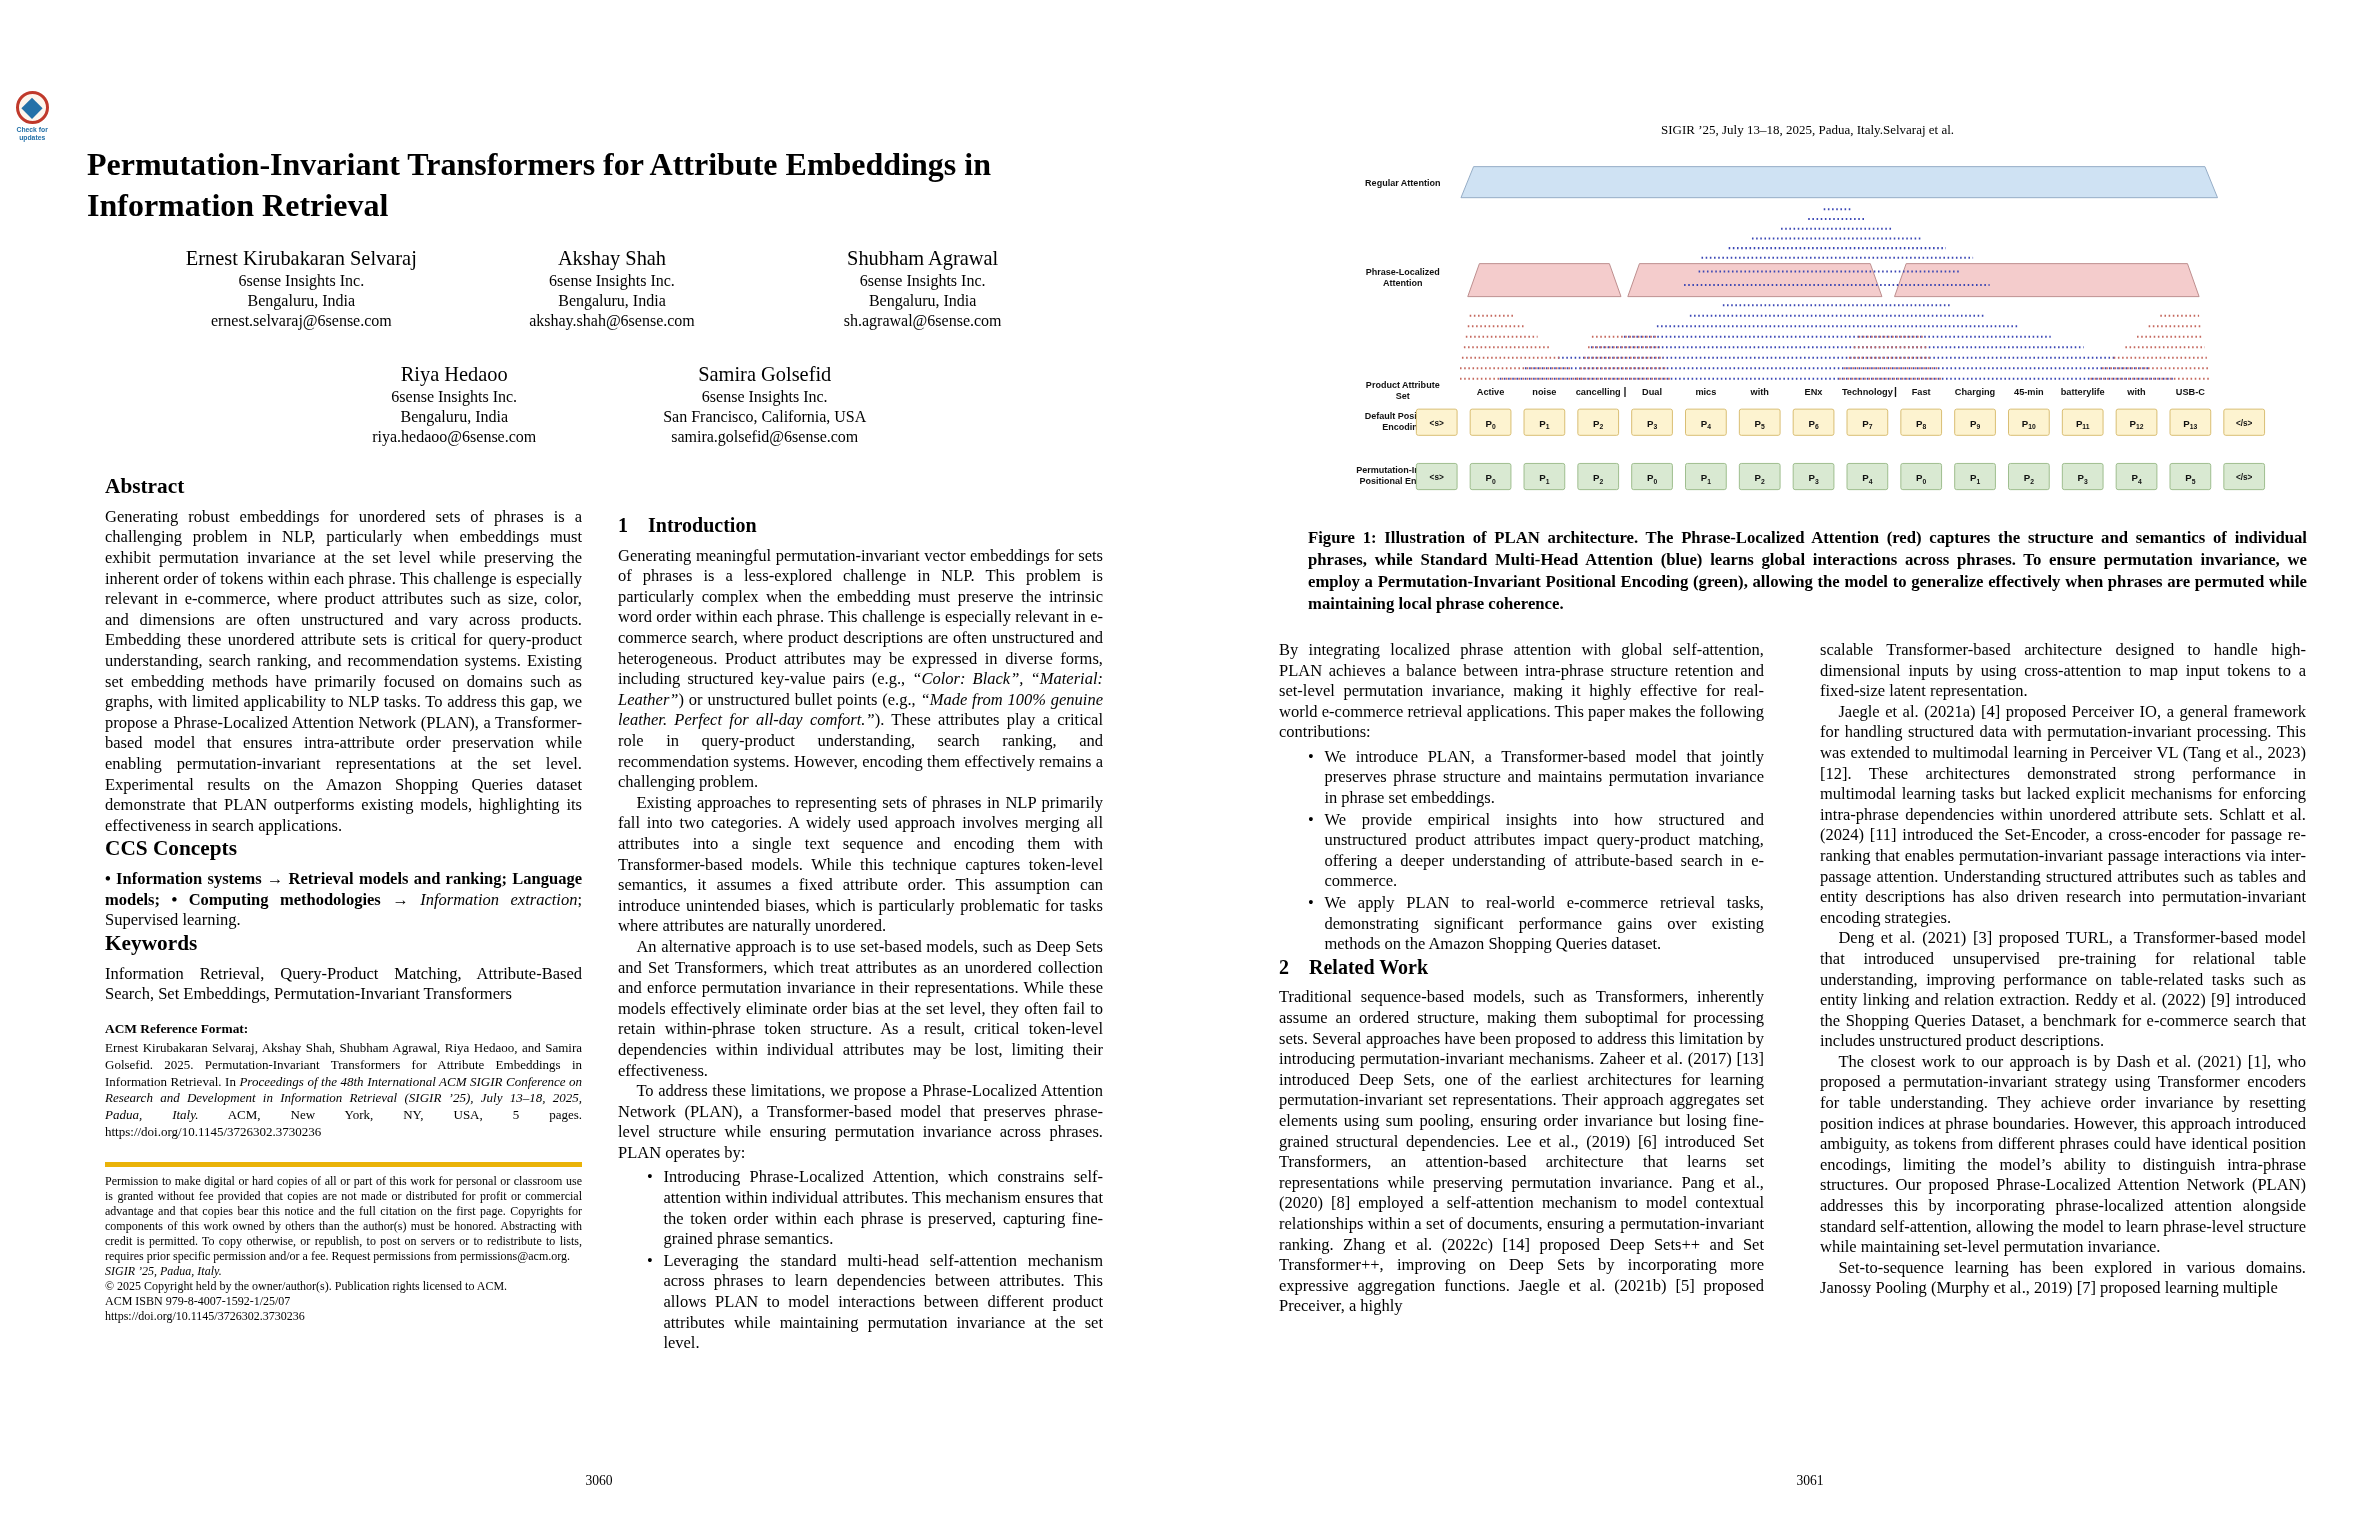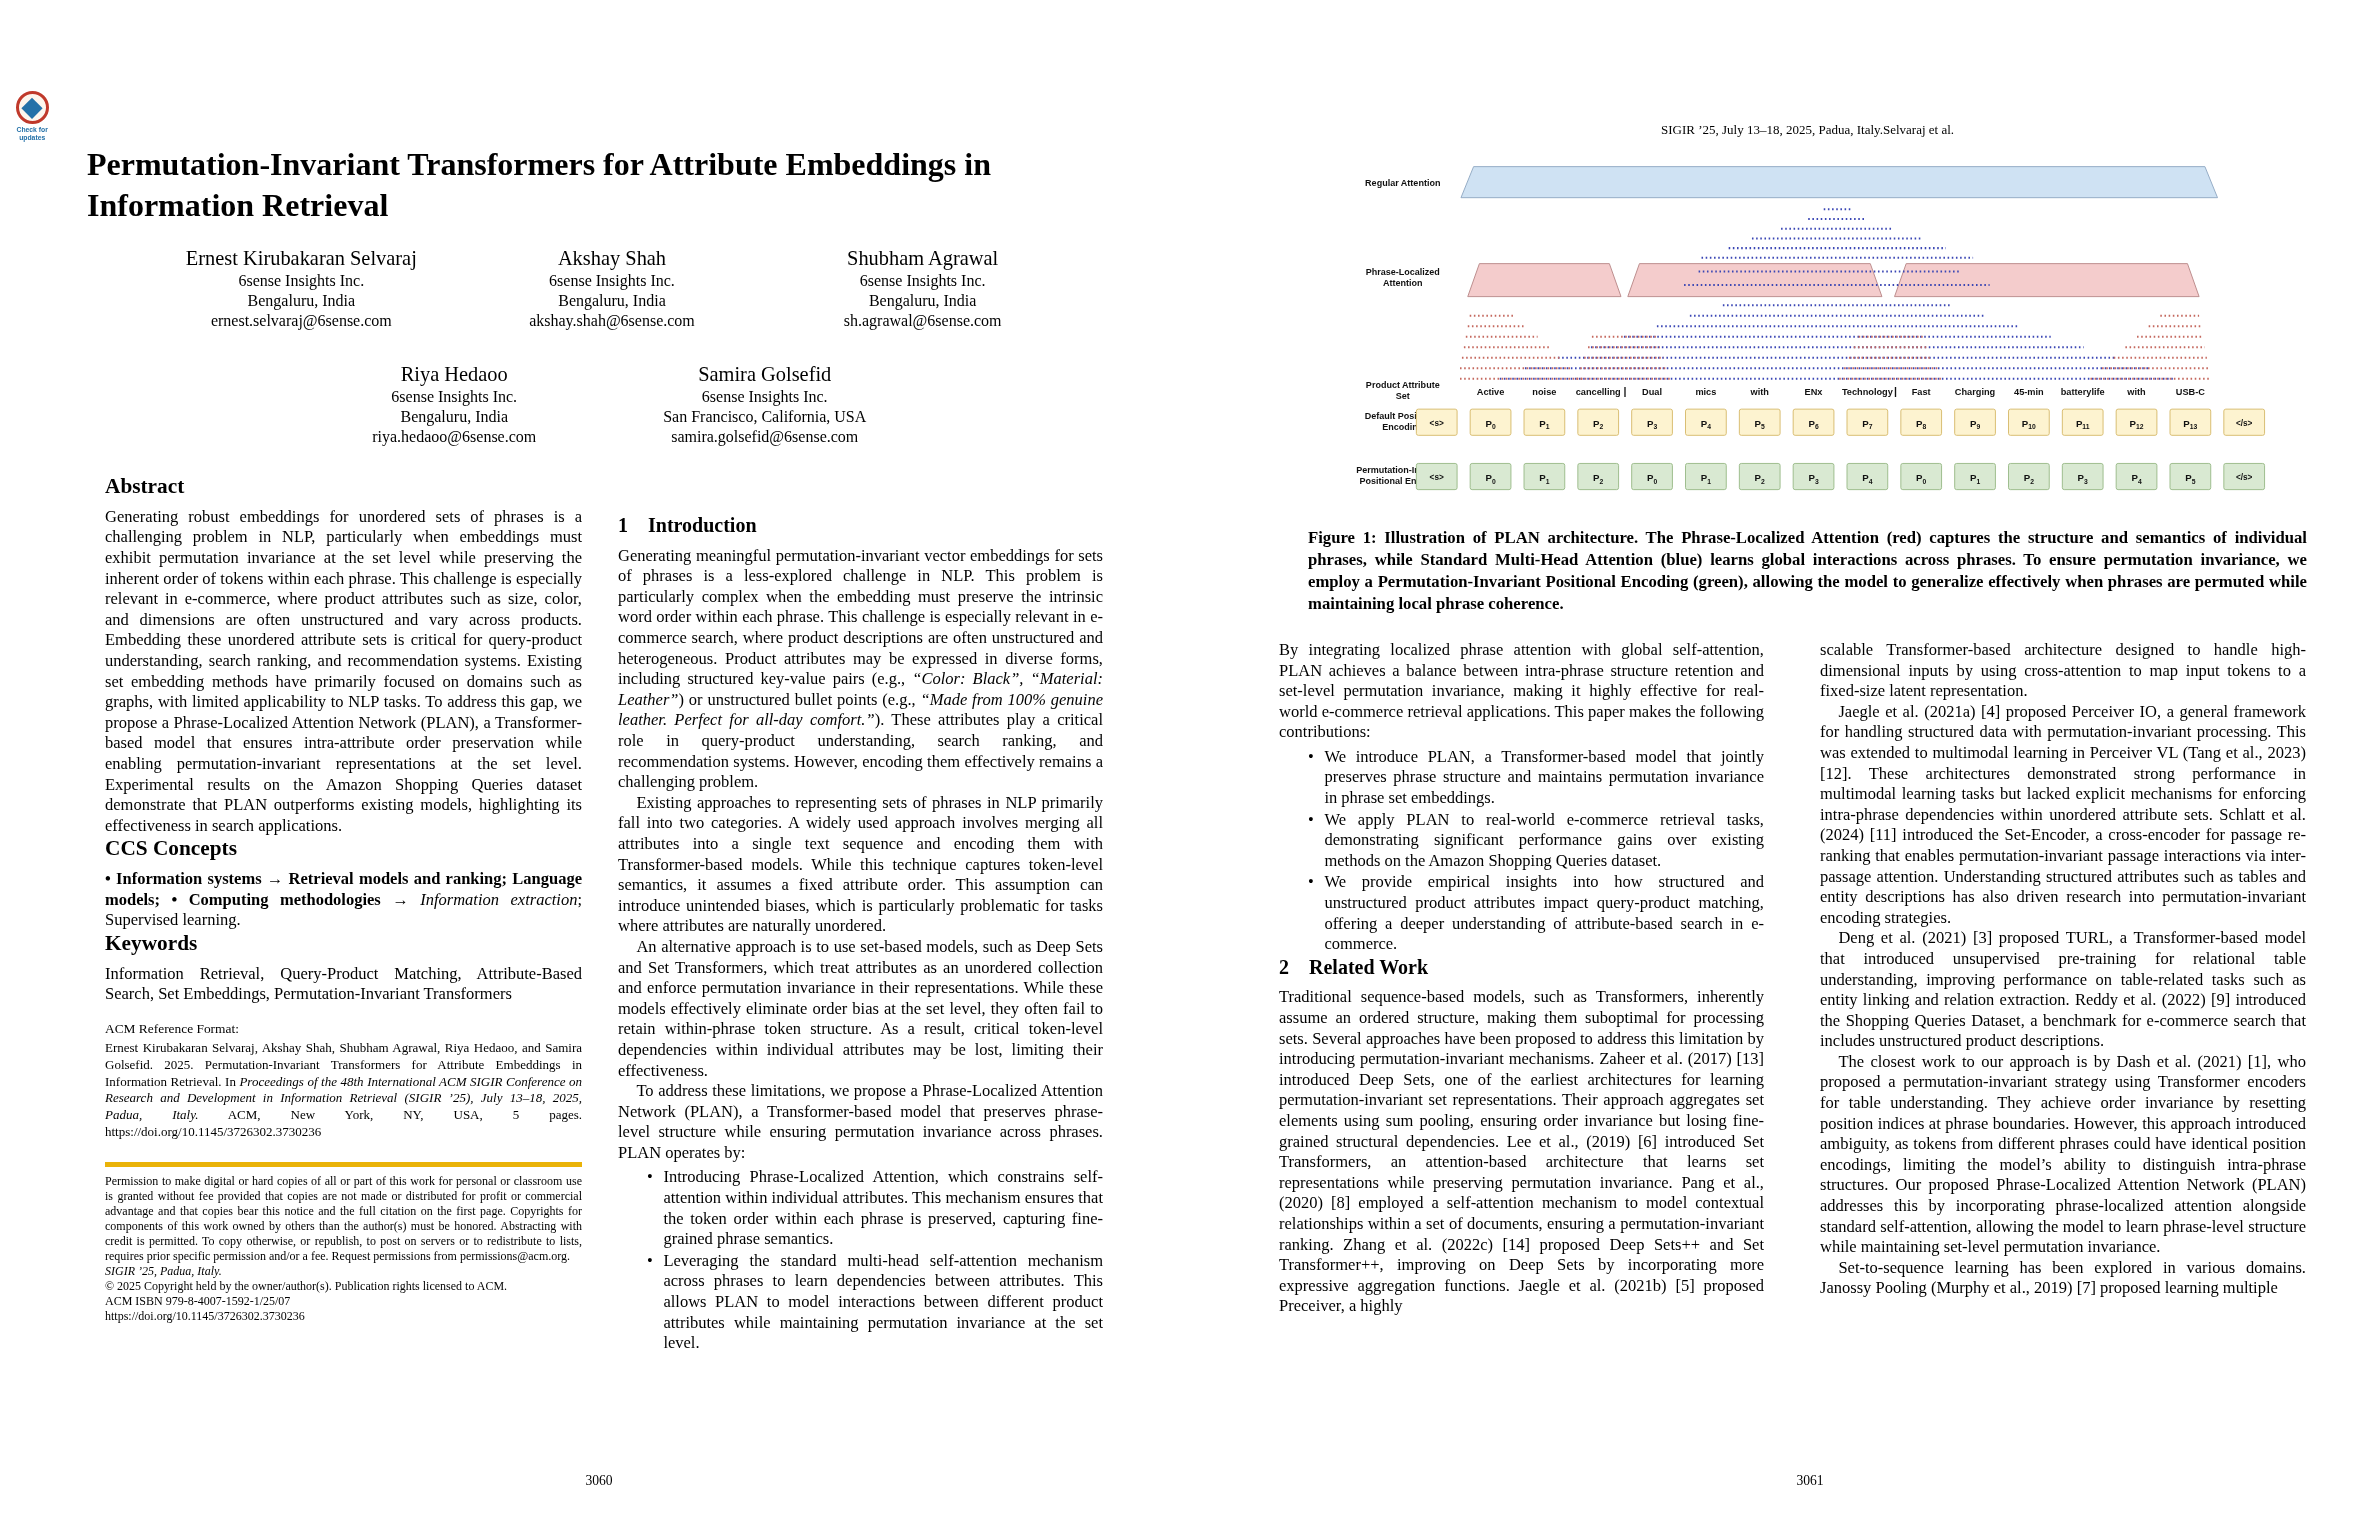--- a/index.html
+++ b/index.html
@@ -35,21 +35,21 @@
   .rcol1{left:1279px;top:640px;width:485px}
   .rcol2{left:1820px;top:640px;width:486px}
 
   p.body{font-size:16.5px;line-height:20.6px;text-align:justify}
   p.ind{text-indent:18.4px}
   h2.bigsec{font-size:21.3px;font-weight:bold;margin:0 0 7.8px 0;text-align:left}
   h2.sec{font-size:20px;font-weight:bold;margin:0 0 8.7px 0;text-align:left}
   .secnum{display:inline-block;min-width:30px}
   .mt{margin-top:20.4px}
 
-  .small-head{font-size:13.4px;font-weight:normal;margin-top:16.5px;margin-bottom:2.9px;text-align:left}
+  .small-head{font-size:13.4px;font-weight:bold;margin-top:16.5px;margin-bottom:2.9px;text-align:left}
   .refsmall{font-size:13px;line-height:16.7px;text-align:justify}
 
   .permission{margin-top:21.3px;border-top:5px solid #eab308;padding-top:6.8px;
               font-size:12px;line-height:15px;text-align:justify}
   .perm-line{font-size:12px;line-height:15px;text-align:left}
 
   ul.bl{list-style:none;margin-top:3.9px}
   ul.bl li{position:relative;margin-left:25px;padding-left:20.4px;
            font-size:16.5px;line-height:20.6px;text-align:justify;margin-bottom:1px}
   ul.bl li::before{content:"\2022";position:absolute;left:3.9px}
@@ -303,22 +303,22 @@
       <text x="922.5" y="335.5" text-anchor="middle" class="fig-pe-s">&lt;/s&gt;</text>
     </svg>
 </div>
 
 <div class="abs caption">Figure 1: Illustration of PLAN architecture. The Phrase-Localized Attention (red) captures the structure and semantics of individual phrases, while Standard Multi-Head Attention (blue) learns global interactions across phrases. To ensure permutation invariance, we employ a Permutation-Invariant Positional Encoding (green), allowing the model to generalize effectively when phrases are permuted while maintaining local phrase coherence.</div>
 
 <div class="abs col rcol1">
   <p class="body">By integrating localized phrase attention with global self-attention, PLAN achieves a balance between intra-phrase structure retention and set-level permutation invariance, making it highly effective for real-world e-commerce retrieval applications. This paper makes the following contributions:</p>
   <ul class="bl">
     <li>We introduce PLAN, a Transformer-based model that jointly preserves phrase structure and maintains permutation invariance in phrase set embeddings.</li>
+    <li>We provide empirical insights into how structured and unstructured product attributes impact query-product matching, offering a deeper understanding of attribute-based search in e-commerce.</li>
     <li>We apply PLAN to real-world e-commerce retrieval tasks, demonstrating significant performance gains over existing methods on the Amazon Shopping Queries dataset.</li>
-    <li>We provide empirical insights into how structured and unstructured product attributes impact query-product matching, offering a deeper understanding of attribute-based search in e-commerce.</li>
   </ul>
   <h2 class="sec mt"><span class="secnum">2</span><span>Related Work</span></h2>
   <p class="body">Traditional sequence-based models, such as Transformers, inherently assume an ordered structure, making them suboptimal for processing sets. Several approaches have been proposed to address this limitation by introducing permutation-invariant mechanisms. Zaheer et al. (2017) [13] introduced Deep Sets, one of the earliest architectures for learning permutation-invariant set representations. Their approach aggregates set elements using sum pooling, ensuring order invariance but losing fine-grained structural dependencies. Lee et al., (2019) [6] introduced Set Transformers, an attention-based architecture that learns set representations while preserving permutation invariance. Pang et al., (2020) [8] employed a self-attention mechanism to model contextual relationships within a set of documents, ensuring a permutation-invariant ranking. Zhang et al. (2022c) [14] proposed Deep Sets++ and Set Transformer++, improving on Deep Sets by incorporating more expressive aggregation functions. Jaegle et al. (2021b) [5] proposed Preceiver, a highly</p>
 </div>
 
 <div class="abs col rcol2">
   <p class="body">scalable Transformer-based architecture designed to handle high-dimensional inputs by using cross-attention to map input tokens to a fixed-size latent representation.</p>
   <p class="body ind">Jaegle et al. (2021a) [4] proposed Perceiver IO, a general framework for handling structured data with permutation-invariant processing. This was extended to multimodal learning in Perceiver VL (Tang et al., 2023) [12]. These architectures demonstrated strong performance in multimodal learning tasks but lacked explicit mechanisms for enforcing intra-phrase dependencies within unordered attribute sets. Schlatt et al. (2024) [11] introduced the Set-Encoder, a cross-encoder for passage re-ranking that enables permutation-invariant passage interactions via inter-passage attention. Understanding structured attributes such as tables and entity descriptions has also driven research into permutation-invariant encoding strategies.</p>
   <p class="body ind">Deng et al. (2021) [3] proposed TURL, a Transformer-based model that introduced unsupervised pre-training for relational table understanding, improving performance on table-related tasks such as entity linking and relation extraction. Reddy et al. (2022) [9] introduced the Shopping Queries Dataset, a benchmark for e-commerce search that includes unstructured product descriptions.</p>
   <p class="body ind">The closest work to our approach is by Dash et al. (2021) [1], who proposed a permutation-invariant strategy using Transformer encoders for table understanding. They achieve order invariance by resetting position indices at phrase boundaries. However, this approach introduced ambiguity, as tokens from different phrases could have identical position encodings, limiting the model’s ability to distinguish intra-phrase structures. Our proposed Phrase-Localized Attention Network (PLAN) addresses this by incorporating phrase-localized attention alongside standard self-attention, allowing the model to learn phrase-level structure while maintaining set-level permutation invariance.</p>

